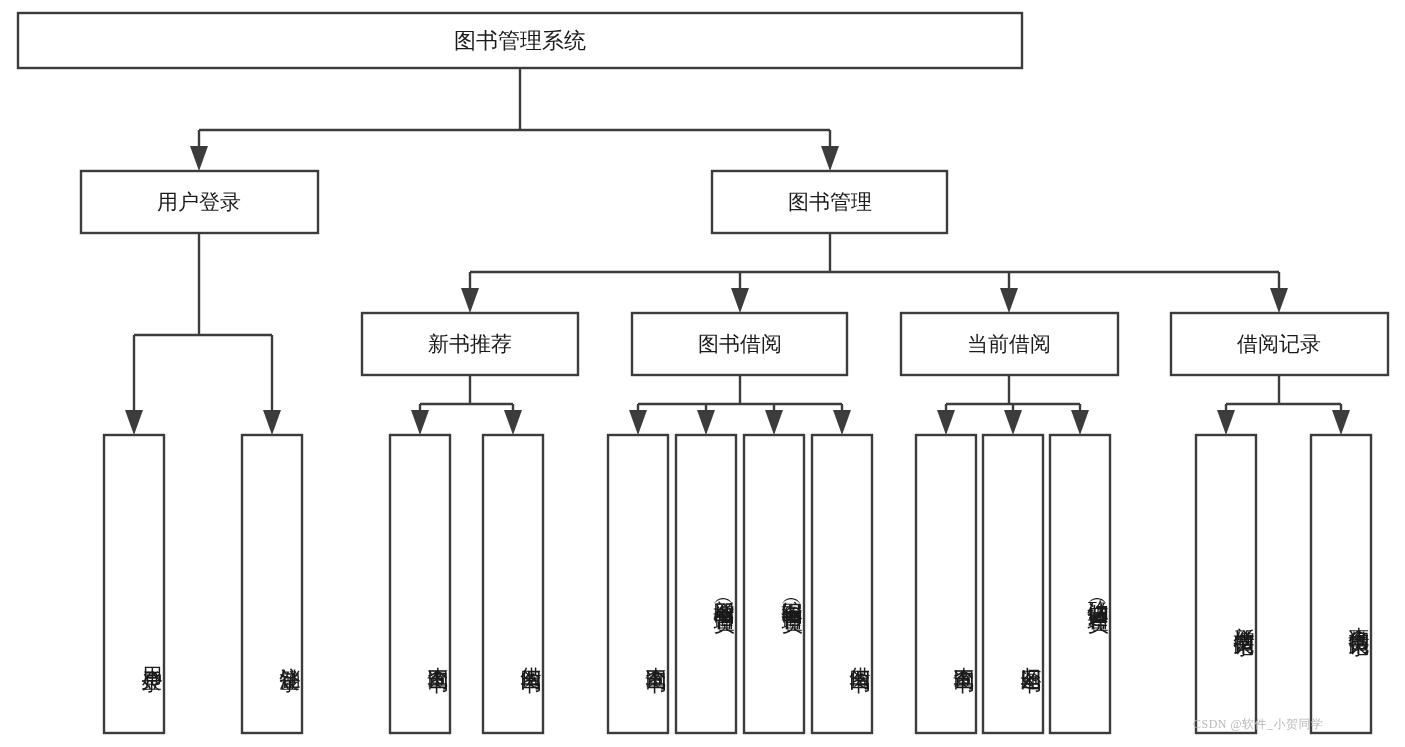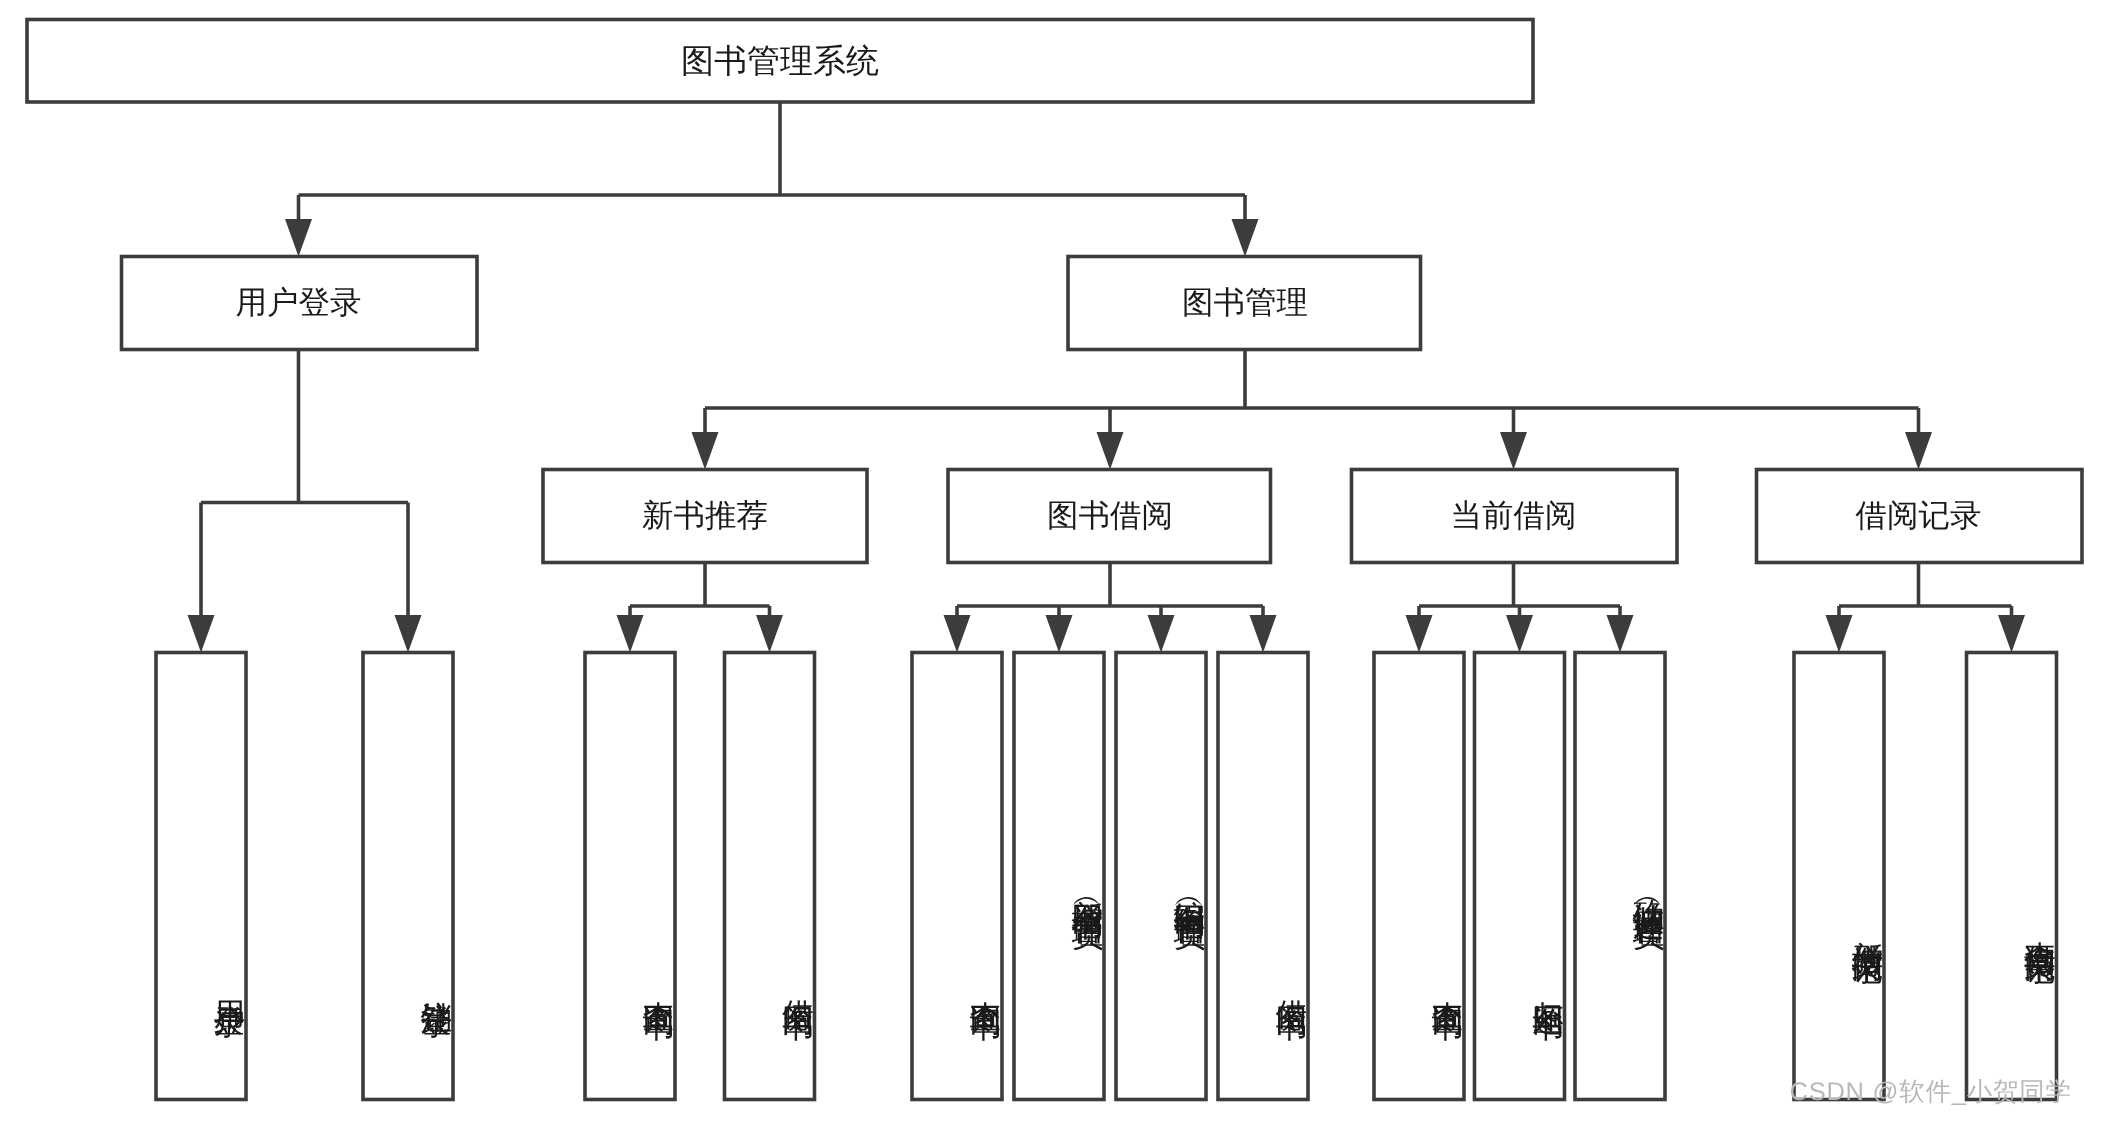--- a/index.html
+++ b/index.html
@@ -65,22 +65,22 @@
     color: #1a1a1a;
     letter-spacing: 2px;
     display: flex;
     align-items: flex-start;
     justify-content: center;
     white-space: nowrap;
     pointer-events: none;
   }
   .watermark {
     position: absolute;
-    font-family: Liberation Sans, sans-serif;
-    font-size: 17px;
+    font-family: Liberation Serif, serif;
+    font-size: 12px;
     color: #b8b8b8;
     white-space: nowrap;
     letter-spacing: 0.5px;
   }
 </style>
 </head>
 <body>
 
 <div id="diagram-root">
 

